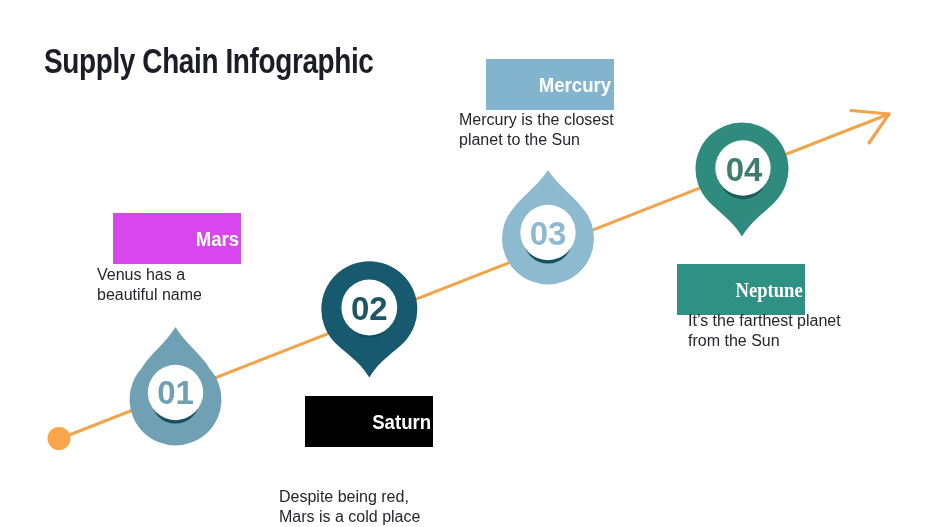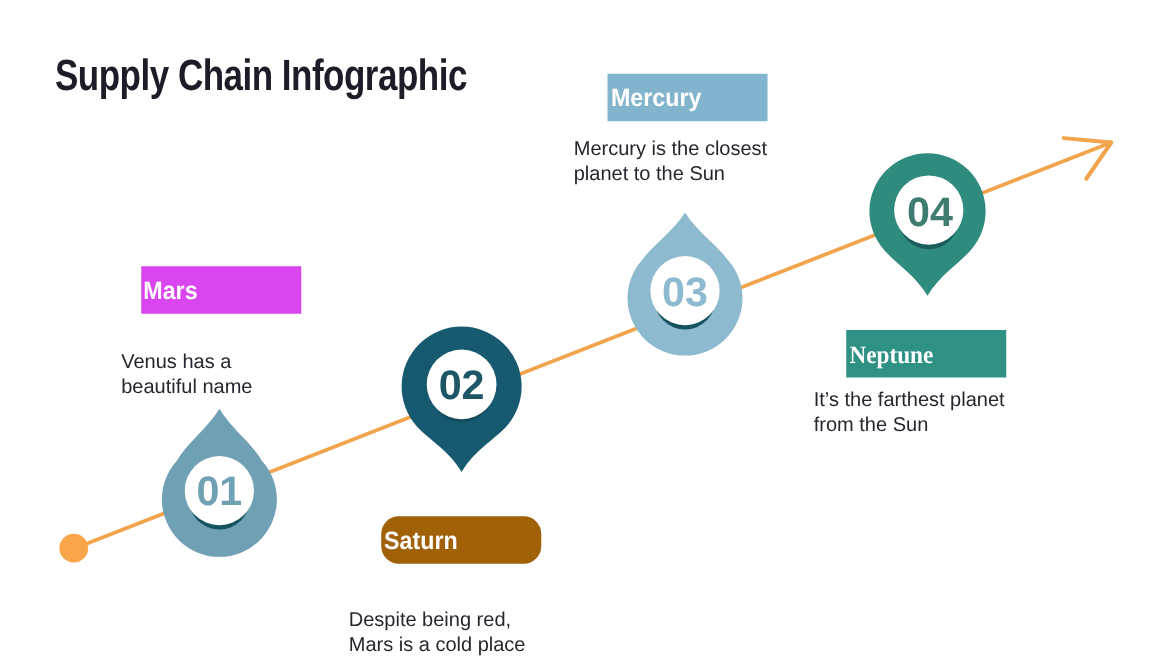--- a/index.html
+++ b/index.html
@@ -1,20 +1,20 @@
 <!DOCTYPE html>
 <html><head>
 <meta charset="utf-8">
 <style>
   html,body{margin:0;padding:0;}
   body{width:937px;height:527px;background:#ffffff;overflow:hidden;position:relative;
        font-family:"Liberation Sans",sans-serif;}
   #title{position:absolute;left:44px;top:40.5px;font-size:35px;font-weight:bold;color:#1d1d27;
          letter-spacing:-0.5px;transform:scaleX(0.80);transform-origin:left center;white-space:nowrap;}
-  .label{position:absolute;width:128px;height:38px;display:flex;align-items:center;justify-content:flex-start;
+  .label{position:absolute;width:128px;height:51px;display:flex;align-items:center;justify-content:flex-end;
          color:#ffffff;font-weight:bold;font-size:20px;}
   .label span{display:inline-block;transform:scaleX(0.93);position:relative;top:1px;}
   .desc{position:absolute;text-align:left;font-size:16px;line-height:19.5px;color:#26262e;}
   svg{position:absolute;left:0;top:0;}
 </style>
 </head>
 <body>
 <div id="title">Supply Chain Infographic</div>
 
 <svg width="937" height="527" viewBox="0 0 937 527">
@@ -52,23 +52,23 @@
     <text x="2" y="0.5" text-anchor="middle" dominant-baseline="central" font-size="33" font-weight="bold" fill="#3E7D6F">04</text>
   </g>
 </svg>
 
 <div class="label" style="left:113px;top:213px;background:#d946ef;">
     <span>Mars</span>
   </div>
 <div class="label" style="left:486px;top:59px;background:#83B4CD;">
     <span>Mercury</span>
   </div>
-<div class="label" style="left:305px;top:413px;background:#a16207;border-radius:14px;">
+<div class="label" style="left:305px;top:396px;background:#000000;">
     <span>Saturn</span>
   </div>
 <div class="label" style="left:677px;top:264px;background:#2E9184;font-family:Liberation Serif, serif;">
     <span>Neptune</span>
   </div>
 
-<div class="desc" style="left:97px;top:280px;width:160px;">Venus has a<br>beautiful name</div>
+<div class="desc" style="left:97px;top:265px;width:160px;">Venus has a<br>beautiful name</div>
 <div class="desc" style="left:459px;top:110px;width:180px;">Mercury is the closest<br>planet to the Sun</div>
 <div class="desc" style="left:279px;top:451px;width:180px;margin-top:36px;">Despite being red,<br>Mars is a cold place</div>
-<div class="desc" style="left:651px;top:311px;width:180px;">It’s the farthest planet<br>from the Sun</div>
+<div class="desc" style="left:688px;top:311px;width:180px;">It’s the farthest planet<br>from the Sun</div>
 
 </body></html>

